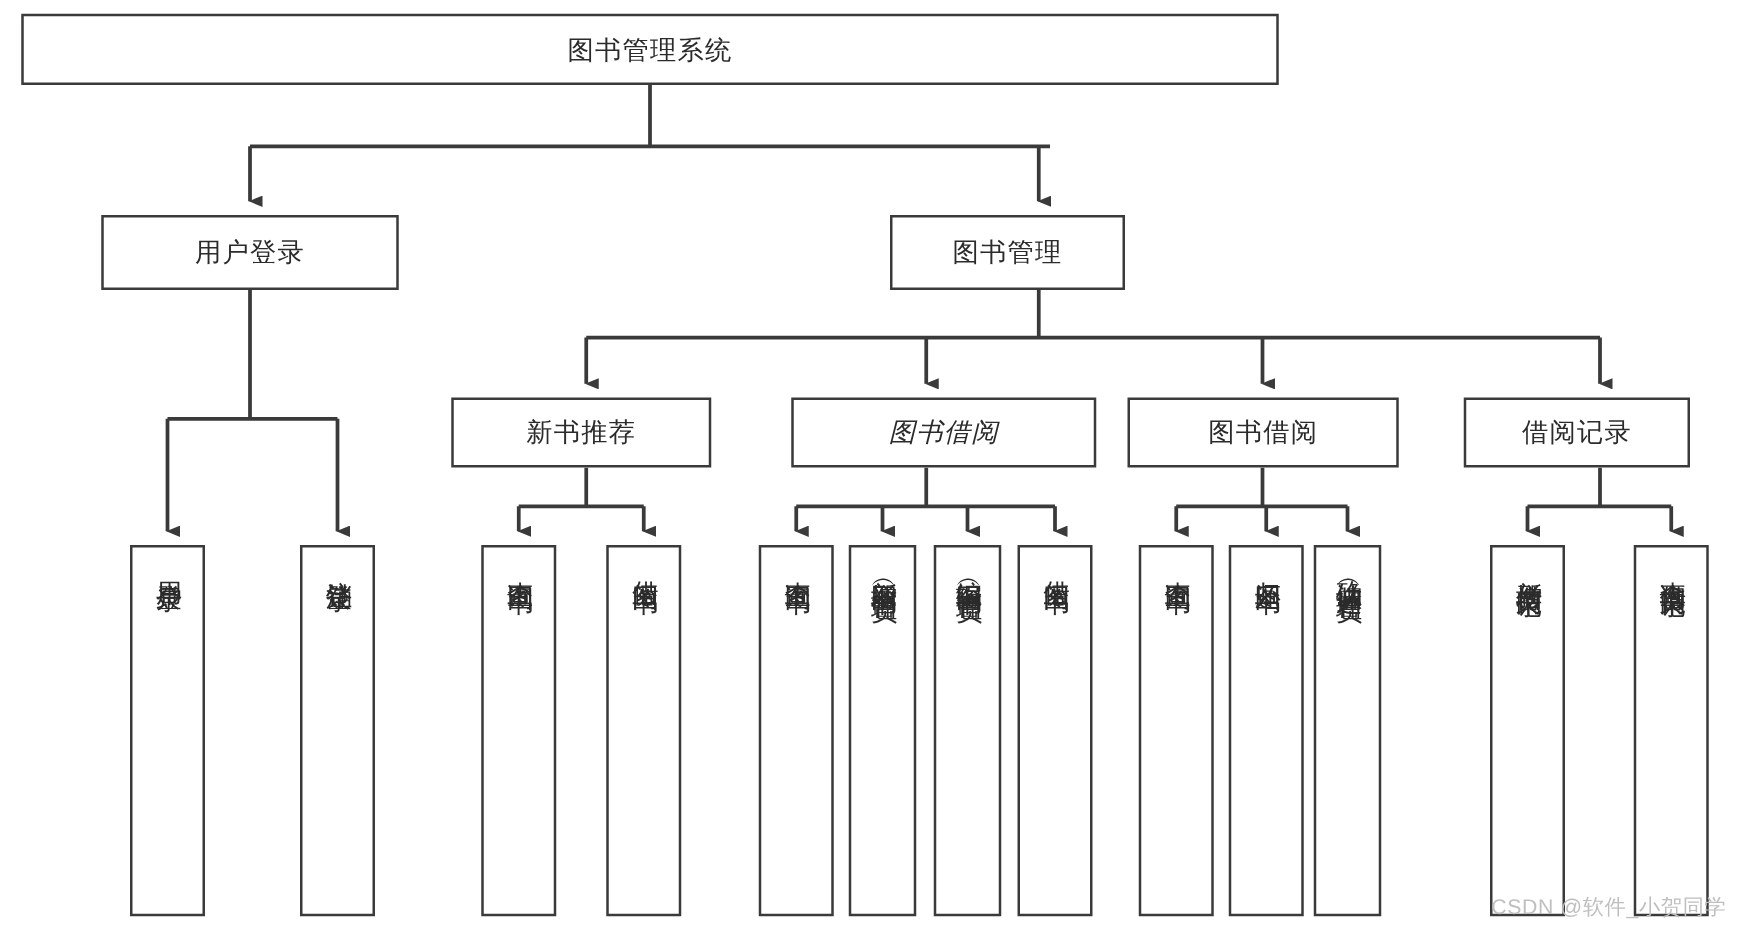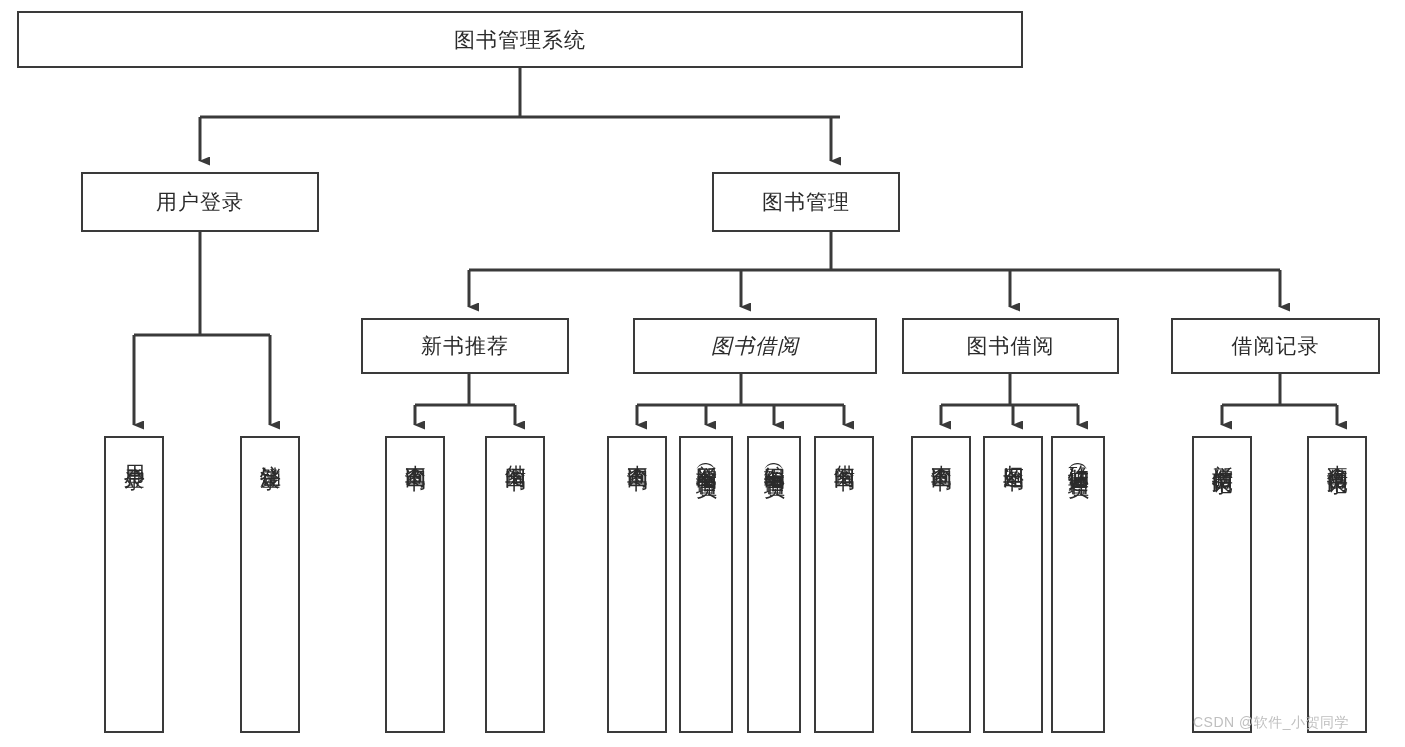--- a/index.html
+++ b/index.html
@@ -48,21 +48,21 @@
     writing-mode: vertical-rl;
     text-orientation: upright;
     font-size: 21px;
     line-height: 1.18;
     letter-spacing: 2px;
     white-space: nowrap;
     color: #2b2b2b;
   }
   .watermark {
     position: absolute;
-    font-size: 14px;
+    font-size: 17px;
     color: #bfbfbf;
     white-space: nowrap;
     letter-spacing: 0.5px;
   }
 </style>
 </head>
 <body>
 
 <div id="canvas">
 
@@ -130,21 +130,21 @@
 
   <div class="node h" style="left:361px; top:318px; width:208px; height:56px;">
     <span>新书推荐</span>
   </div>
   <div class="node h" style="left:633px; top:318px; width:244px; height:56px;font-style:italic;">
     <span>图书借阅</span>
   </div>
   <div class="node h" style="left:902px; top:318px; width:217px; height:56px;">
     <span>图书借阅</span>
   </div>
-  <div class="node h" style="left:1171px; top:318px; width:209px; height:56px;">
+  <div class="node h" style="left:1171px; top:318px; width:181px; height:56px;">
     <span>借阅记录</span>
   </div>
 
   <div class="node v" style="left:104px; top:436px; width:60px; height:297px;">
     <span class="vtext">用户登录</span>
   </div>
   <div class="node v" style="left:240px; top:436px; width:60px; height:297px;">
     <span class="vtext">注销登录</span>
   </div>
   <div class="node v" style="left:385px; top:436px; width:60px; height:297px;">

